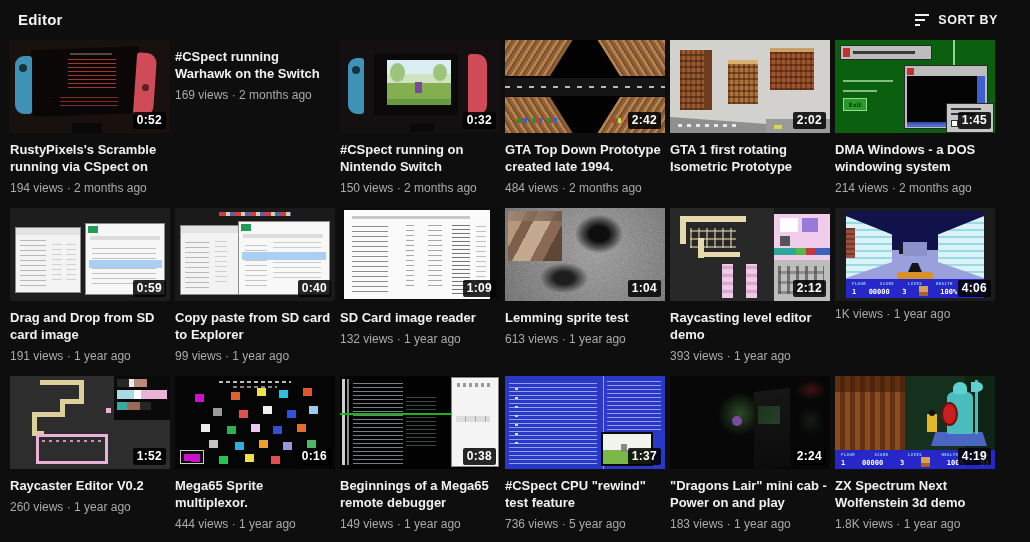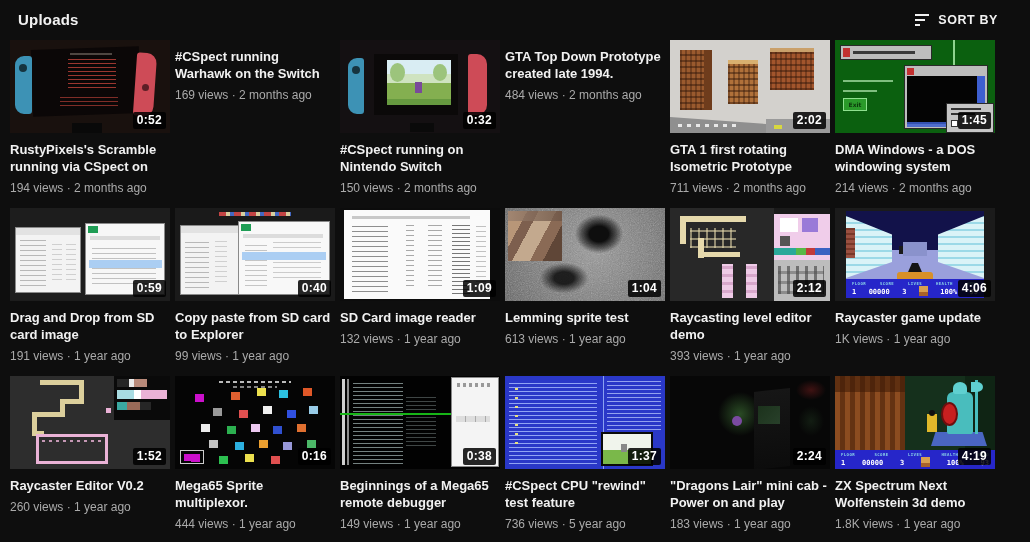--- a/index.html
+++ b/index.html
@@ -53,21 +53,21 @@
     margin-top:8px; font-size:13px; font-weight:700; color:#f1f1f1;
     line-height:17px; max-height:34px; overflow:hidden;
   }
   .meta { margin-top:6px; font-size:12px; color:#aaaaaa; }
 </style>
 </head>
 <body>
 
 <div class="page">
   <header>
-    <h1 class="page-title">Uploads</h1>
+    <h1 class="page-title">Editor</h1>
     <button class="sortby">
       <span class="sort-icon">
           <i></i>
           <i></i>
           <i></i>
         </span>
       <span>SORT BY</span>
     </button>
   </header>
   <main class="grid">
@@ -104,40 +104,50 @@
           <i style="position:absolute;top:24px;left:93px;width:14px;height:17px;background:#9cc47c;border-radius:50%"></i>
           <i style="position:absolute;top:42px;left:75px;width:7px;height:11px;background:#7a4a9a"></i>
           <i style="position:absolute;bottom:1px;left:70px;width:24px;height:9px;background:#0a0a0a"></i>
       <span class="dur">0:32</span>
     </div>
     <div class="title">#CSpect running on Nintendo Switch</div>
     <div class="meta">150 views · 2 months ago</div>
   </div>
 
   <div class="card">
+    <div class="thumb" style="background: rgb(2, 2, 2);">
+          <i style="position:absolute;top:-4px;left:-10px;width:80px;height:40px;background:repeating-linear-gradient(90deg,#b5834b 0 3px,#7a5130 3px 5px,#8f6038 5px 8px);transform:skewX(-32deg);transform-origin:top left"></i>
+          <i style="position:absolute;top:-4px;right:-10px;width:80px;height:40px;background:repeating-linear-gradient(90deg,#b5834b 0 3px,#7a5130 3px 5px,#8f6038 5px 8px);transform:skewX(32deg);transform-origin:top right"></i>
+          <i style="position:absolute;bottom:-4px;left:-10px;width:80px;height:40px;background:repeating-linear-gradient(90deg,#b5834b 0 3px,#7a5130 3px 5px,#8f6038 5px 8px);transform:skewX(32deg);transform-origin:bottom left"></i>
+          <i style="position:absolute;bottom:-4px;right:-10px;width:80px;height:40px;background:repeating-linear-gradient(90deg,#b5834b 0 3px,#7a5130 3px 5px,#8f6038 5px 8px);transform:skewX(-32deg);transform-origin:bottom right"></i>
+          <i style="position:absolute;top:38px;left:0;width:160px;height:18px;background:#151515"></i>
+          <i style="position:absolute;top:46px;left:0;width:160px;height:2px;background:repeating-linear-gradient(90deg,#b9b9b9 0 5px,transparent 5px 12px)"></i>
+          <i style="position:absolute;bottom:10px;left:12px;width:42px;height:5px;background:repeating-linear-gradient(90deg,#2f8f2f 0 4px,#c23a3a 4px 7px,#3a62c2 7px 10px,transparent 10px 15px)"></i>
+          <i style="position:absolute;bottom:10px;right:12px;width:42px;height:5px;background:repeating-linear-gradient(90deg,#c23a3a 0 4px,#2f8f2f 4px 7px,#e0d050 7px 10px,transparent 10px 15px)"></i>
+      <span class="dur">2:42</span>
+    </div>
     <div class="title">GTA Top Down Prototype created late 1994.</div>
     <div class="meta">484 views · 2 months ago</div>
   </div>
 
   <div class="card">
     <div class="thumb" style="background: rgb(211, 209, 205);">
           <i style="position:absolute;top:10px;left:10px;width:24px;height:60px;background-image:repeating-linear-gradient(0deg,rgba(45,20,8,.45) 0 2px,transparent 2px 6px),repeating-linear-gradient(90deg,rgba(45,20,8,.35) 0 2px,transparent 2px 5px);background-color:#9a5a2e"></i>
           <i style="position:absolute;top:10px;left:34px;width:8px;height:60px;background:#6e3c1c"></i>
           <i style="position:absolute;top:20px;left:58px;width:30px;height:6px;background:#d8b070"></i>
           <i style="position:absolute;top:24px;left:58px;width:30px;height:40px;background-image:repeating-linear-gradient(0deg,rgba(45,20,8,.45) 0 2px,transparent 2px 6px),repeating-linear-gradient(90deg,rgba(45,20,8,.35) 0 2px,transparent 2px 5px);background-color:#b0713a"></i>
           <i style="position:absolute;top:8px;left:100px;width:44px;height:6px;background:#caa06a"></i>
           <i style="position:absolute;top:12px;left:100px;width:44px;height:38px;background-image:repeating-linear-gradient(0deg,rgba(45,20,8,.45) 0 2px,transparent 2px 6px),repeating-linear-gradient(90deg,rgba(45,20,8,.35) 0 2px,transparent 2px 5px);background-color:#a2552c"></i>
           <i style="position:absolute;bottom:0;left:0;width:96px;height:20px;background:#8f8f8f;clip-path:polygon(0 20%,100% 55%,100% 100%,0 100%)"></i>
           <i style="position:absolute;bottom:6px;left:8px;width:60px;height:3px;background:repeating-linear-gradient(90deg,#e8e8e8 0 4px,transparent 4px 9px)"></i>
           <i style="position:absolute;bottom:0;left:96px;width:64px;height:14px;background:#9a9a9a"></i>
           <i style="position:absolute;bottom:4px;left:104px;width:8px;height:4px;background:#d8d840"></i>
       <span class="dur">2:02</span>
     </div>
     <div class="title">GTA 1 first rotating Isometric Prototype</div>
-    <div class="meta">711 views · 2 months ago</div>
   </div>
 
   <div class="card">
     <div class="thumb" style="background: rgb(11, 96, 15);">
           <i style="position:absolute;top:0;left:118px;width:2px;height:30px;background:#8fd48f"></i>
           <i style="position:absolute;top:6px;left:6px;width:90px;height:13px;background:#bdbdbd;box-shadow:0 0 0 1px #2a2a2a"></i>
           <i style="position:absolute;top:8px;left:8px;width:7px;height:9px;background:#c23030"></i>
           <i style="position:absolute;top:11px;left:18px;width:62px;height:3px;background:#3a3a3a"></i>
           <i style="position:absolute;top:26px;left:70px;width:82px;height:62px;background:#bdbdbd;box-shadow:0 0 0 1px #2a2a2a"></i>
           <i style="position:absolute;top:28px;left:72px;width:7px;height:7px;background:#c23030"></i>
@@ -275,21 +285,20 @@
               <i style="font-style:normal">1</i>
               <i style="font-style:normal">00000</i>
               <i style="font-style:normal">3</i>
               <i style="font-style:normal;width:9px;height:10px;background:#d8a050;box-shadow:inset 0 -4px 0 #a8622a"></i>
               <i style="font-style:normal">100%</i>
               <i style="font-style:normal">99</i>
             </i>
           </i>
       <span class="dur">4:06</span>
     </div>
-    <div class="title">Raycaster game update</div>
     <div class="meta">1K views · 1 year ago</div>
   </div>
 
   <div class="card">
     <div class="thumb" style="background: rgb(45, 45, 45);">
           <i style="position:absolute;top:4px;left:30px;width:44px;height:5px;background:#dccf9c"></i>
           <i style="position:absolute;top:4px;left:69px;width:5px;height:24px;background:#dccf9c"></i>
           <i style="position:absolute;top:23px;left:50px;width:24px;height:5px;background:#dccf9c"></i>
           <i style="position:absolute;top:23px;left:50px;width:5px;height:17px;background:#dccf9c"></i>
           <i style="position:absolute;top:36px;left:22px;width:33px;height:5px;background:#dccf9c"></i>

